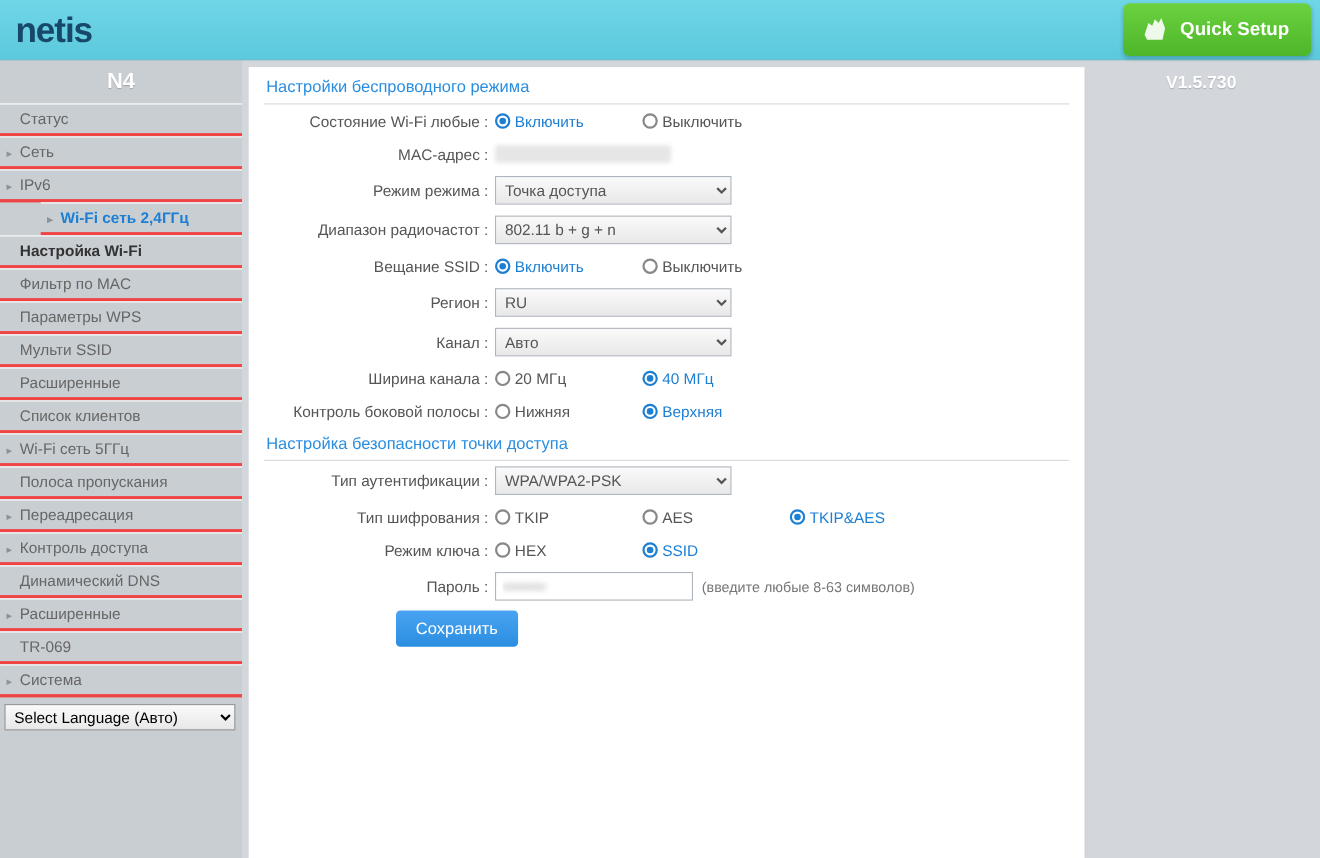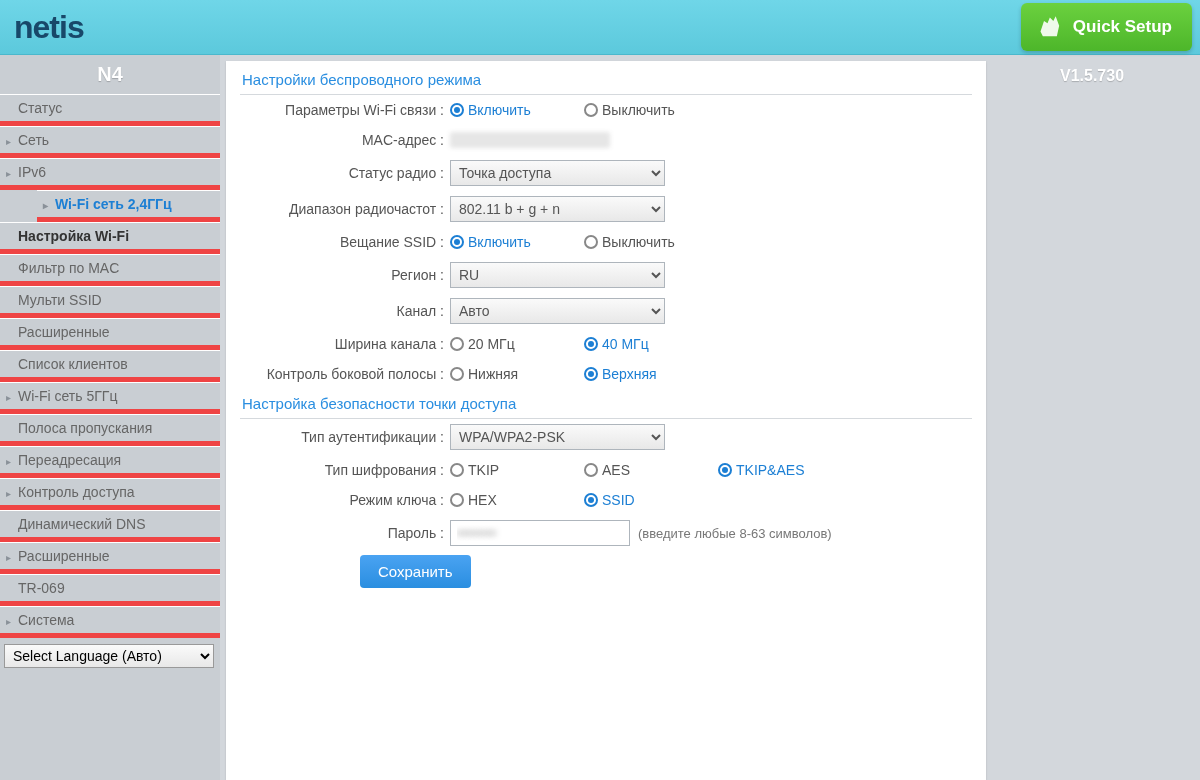--- a/index.html
+++ b/index.html
@@ -7,21 +7,21 @@
   .header { height: 55px; background: linear-gradient(#6fd6e8, #5cc9dc); display: flex; align-items: center; justify-content: space-between; padding: 0 8px; border-bottom: 1px solid #4ab8cc; }
   .logo { font-size: 32px; font-weight: 700; color: #184869; letter-spacing: -1px; padding-left: 6px; }
   .quick-setup { background: linear-gradient(#6bd13f, #4db62a); color: #fff; font-weight: 700; font-size: 17px; padding: 14px 20px 14px 52px; border-radius: 6px; position: relative; cursor: pointer; box-shadow: 0 2px 4px rgba(0,0,0,0.2); }
   .quick-setup .qicon { position: absolute; left: 16px; top: 11px; width: 28px; height: 28px; }
   .qicon svg { fill: rgba(255,255,255,0.9); }
 
   .body-row { display: flex; height: calc(780px - 55px); }
   .sidebar { width: 220px; background: #c9ced3; }
   .model { text-align: center; color: #fff; font-size: 20px; font-weight: 700; padding: 8px 0 8px; text-shadow: 0 1px 1px rgba(0,0,0,0.2); }
   .nav { }
-  .nav li { list-style: none; border-top: 1px solid #fff; border-bottom: 5px solid #ef4444; background: #c9ced3; padding: 5px 10px 5px 18px; color: #666; cursor: pointer; font-size: 14px; }
+  .nav li { list-style: none; border-top: 1px solid #fff; border-bottom: 3px solid #ef4444; background: #c9ced3; padding: 5px 10px 5px 18px; color: #666; cursor: pointer; font-size: 14px; }
   .nav li.top { font-weight: 400; }
   .nav li.exp::before { content: "▸"; display: inline-block; width: 12px; margin-left: -12px; color: #8a9199; font-size: 10px; }
   .nav li.active { color: #1c7fd4; font-weight: 700; margin-left: 37px; }
   .nav li.sub { }
   .nav li.sub.sel { font-weight: 700; color: #333; }
   .lang-wrap { padding: 6px 4px; }
   .lang-select { width: 210px; font-size: 14px; padding: 2px 4px; border: 1px solid #999; background: linear-gradient(#fafafa,#e8e8e8); }
 
   .main-col { flex: 1; background: #d3d7dc; padding: 6px 2px 0 6px; display: flex; }
   .panel { background: #fff; width: 760px; padding: 4px 14px 20px 14px; box-shadow: 0 1px 2px rgba(0,0,0,0.15); }
@@ -60,20 +60,21 @@
 <div class="body-row">
   <div class="sidebar">
     <div class="model">N4</div>
     <ul class="nav">
       <li class="top">Статус</li>
       <li class="top exp">Сеть</li>
       <li class="top exp">IPv6</li>
       <li class="top exp active">Wi-Fi сеть 2,4ГГц</li>
       <li class="sub sel">Настройка Wi-Fi</li>
       <li class="sub">Фильтр по MAC</li>
+      <li class="sub">Параметры WPS</li>
       <li class="sub">Мульти SSID</li>
       <li class="sub">Расширенные</li>
       <li class="sub">Список клиентов</li>
       <li class="top exp">Wi-Fi сеть 5ГГц</li>
       <li class="top">Полоса пропускания</li>
       <li class="top exp">Переадресация</li>
       <li class="top exp">Контроль доступа</li>
       <li class="top">Динамический DNS</li>
       <li class="top exp">Расширенные</li>
       <li class="top">TR-069</li>
@@ -85,42 +86,42 @@
       </select>
     </div>
   </div>
 
   <div class="main-col">
     <div class="panel">
 
       <div class="section-title">Настройки беспроводного режима</div>
 
       <div class="form-row">
-        <div class="form-label">Параметры Wi-Fi связи :</div>
+        <div class="form-label">Состояние Wi-Fi любые :</div>
         <div class="form-ctrl">
           <span class="radio-opt sel">
               <span class="radio-dot"></span>
               <span>Включить</span>
             </span>
           <span class="radio-opt">
               <span class="radio-dot"></span>
               <span>Выключить</span>
             </span>
         </div>
       </div>
 
       <div class="form-row">
         <div class="form-label">MAC-адрес :</div>
         <div class="form-ctrl">
             <span class="mac-blur"></span>
           </div>
       </div>
 
       <div class="form-row">
-        <div class="form-label">Статус радио :</div>
+        <div class="form-label">Режим режима :</div>
         <div class="form-ctrl">
             <select><option>Точка доступа</option></select>
           </div>
       </div>
 
       <div class="form-row">
         <div class="form-label">Диапазон радиочастот :</div>
         <div class="form-ctrl">
             <select><option>802.11 b + g + n</option></select>
           </div>

